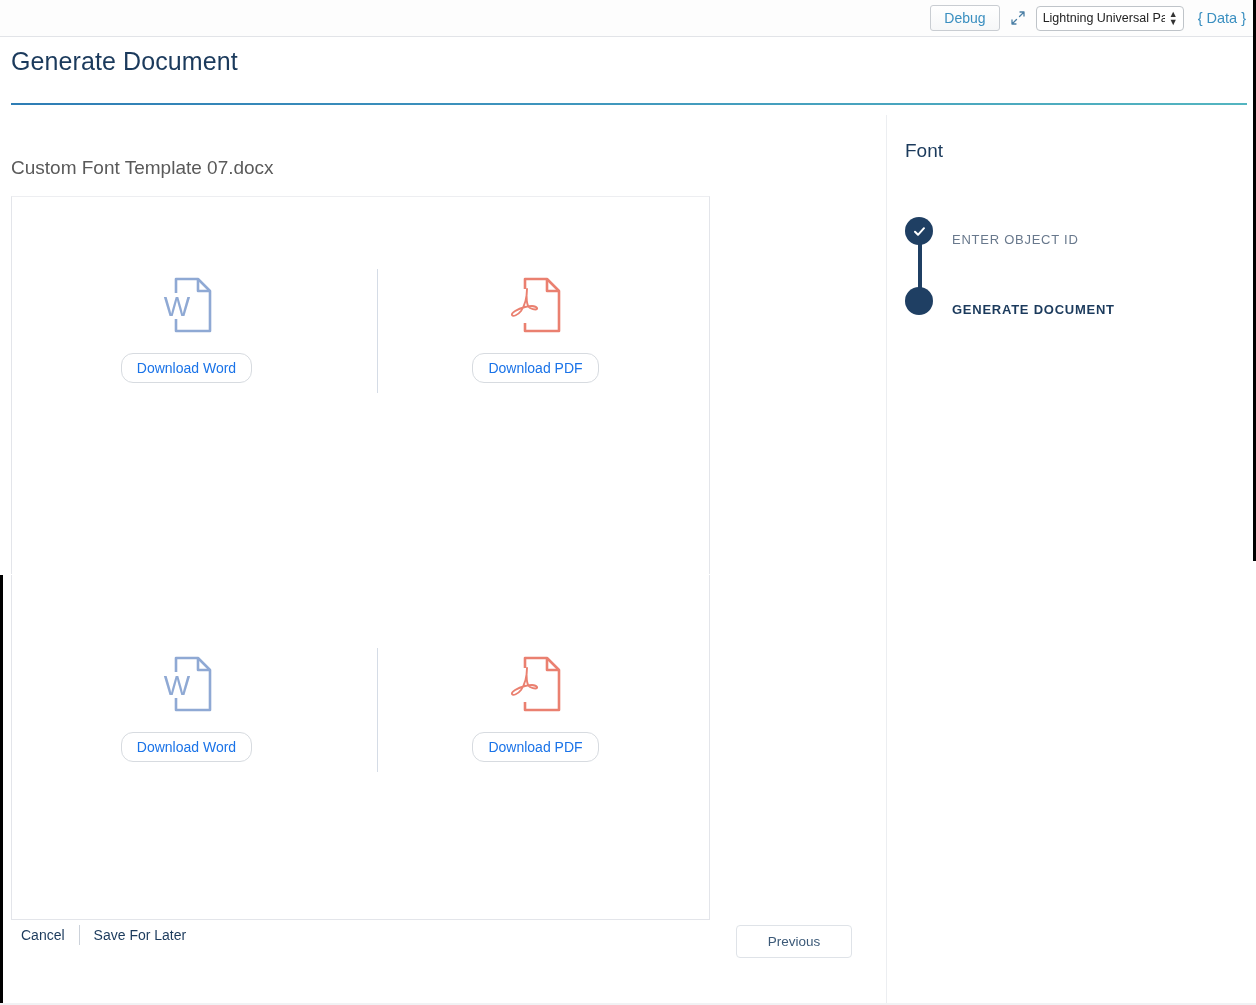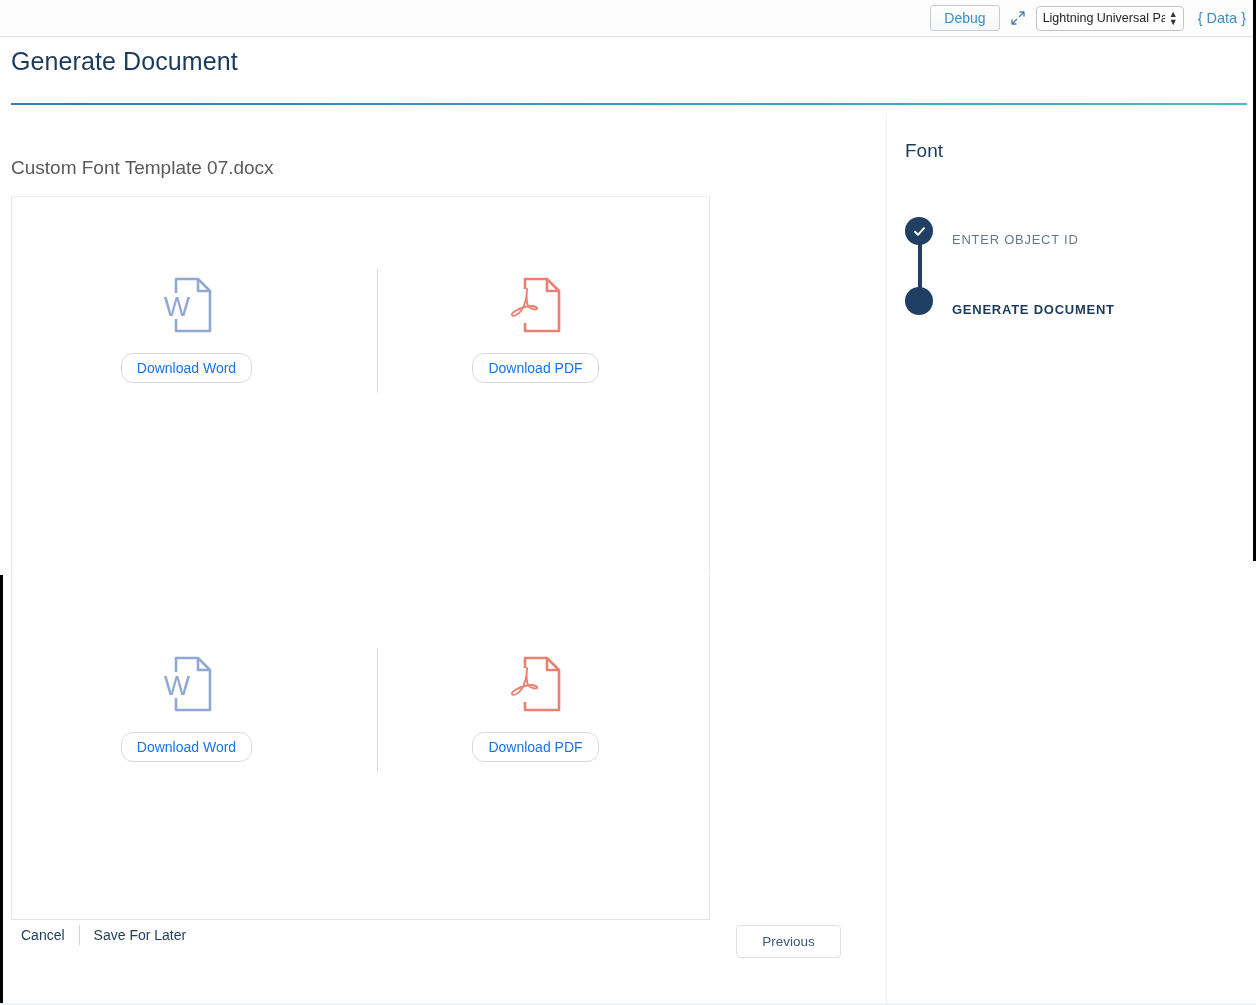--- a/index.html
+++ b/index.html
@@ -223,21 +223,21 @@
     color: #1b3a5c;
   }
   .footer-links .lnk { cursor: pointer; }
   .footer-links .sep {
     width: 1px; height: 20px;
     background: #ccd2da;
     margin: 0 14px;
   }
   .prev-btn {
     position: absolute; left: 736px; top: 925px;
-    width: 105px; height: 33px;
+    width: 116px; height: 33px;
     border: 1px solid #dfe3e8;
     border-radius: 4px;
     background: #ffffff;
     color: #3c5a78;
     font-size: 13.5px;
     cursor: pointer;
   }
 
   
   .seam-left-edge {

